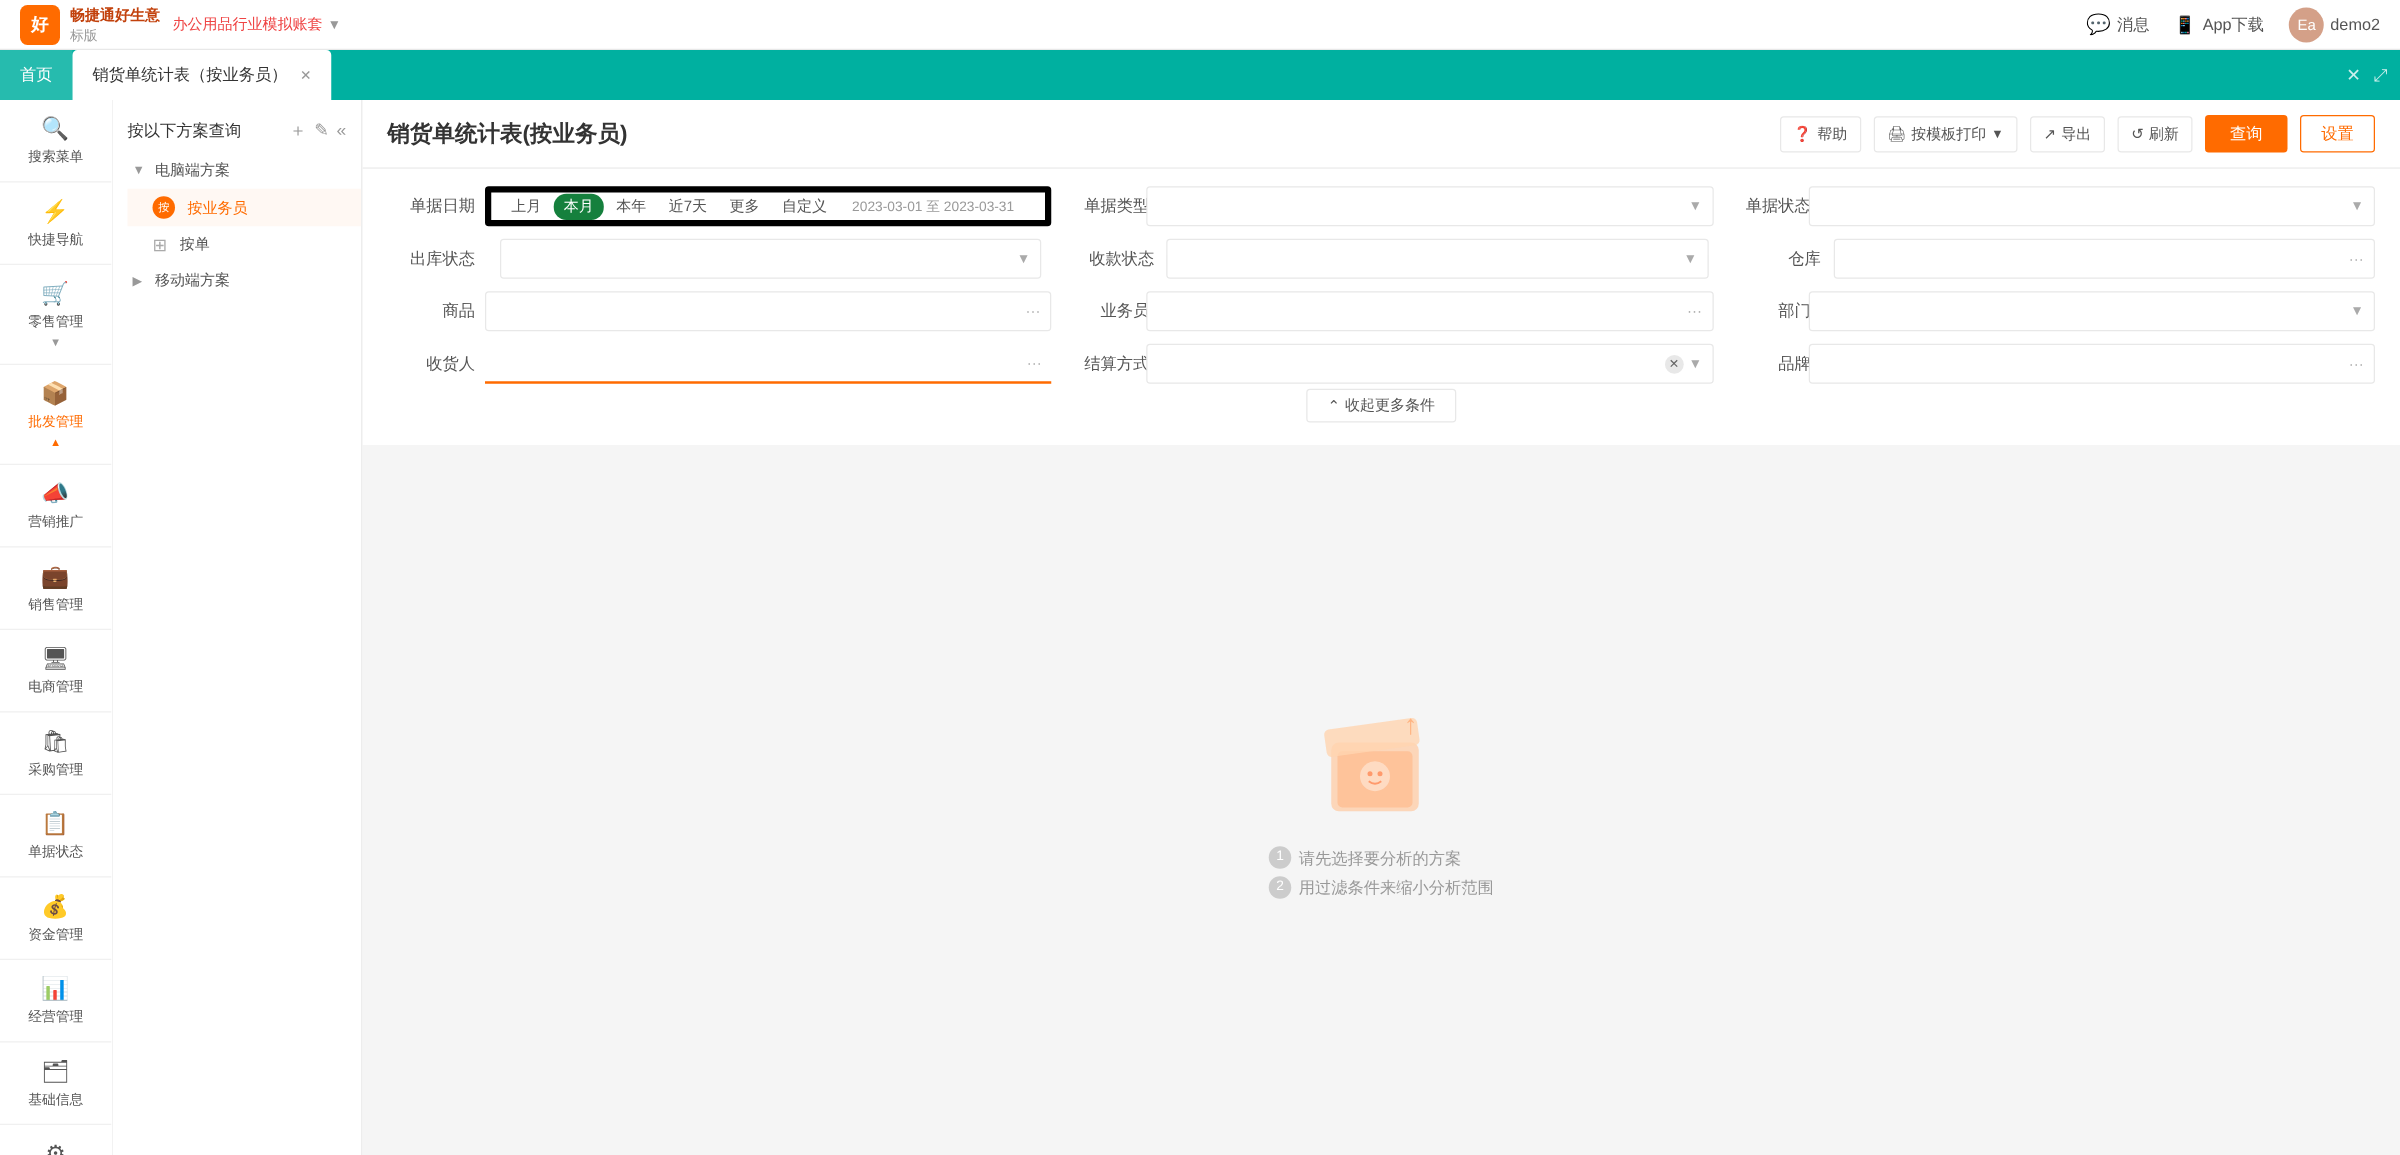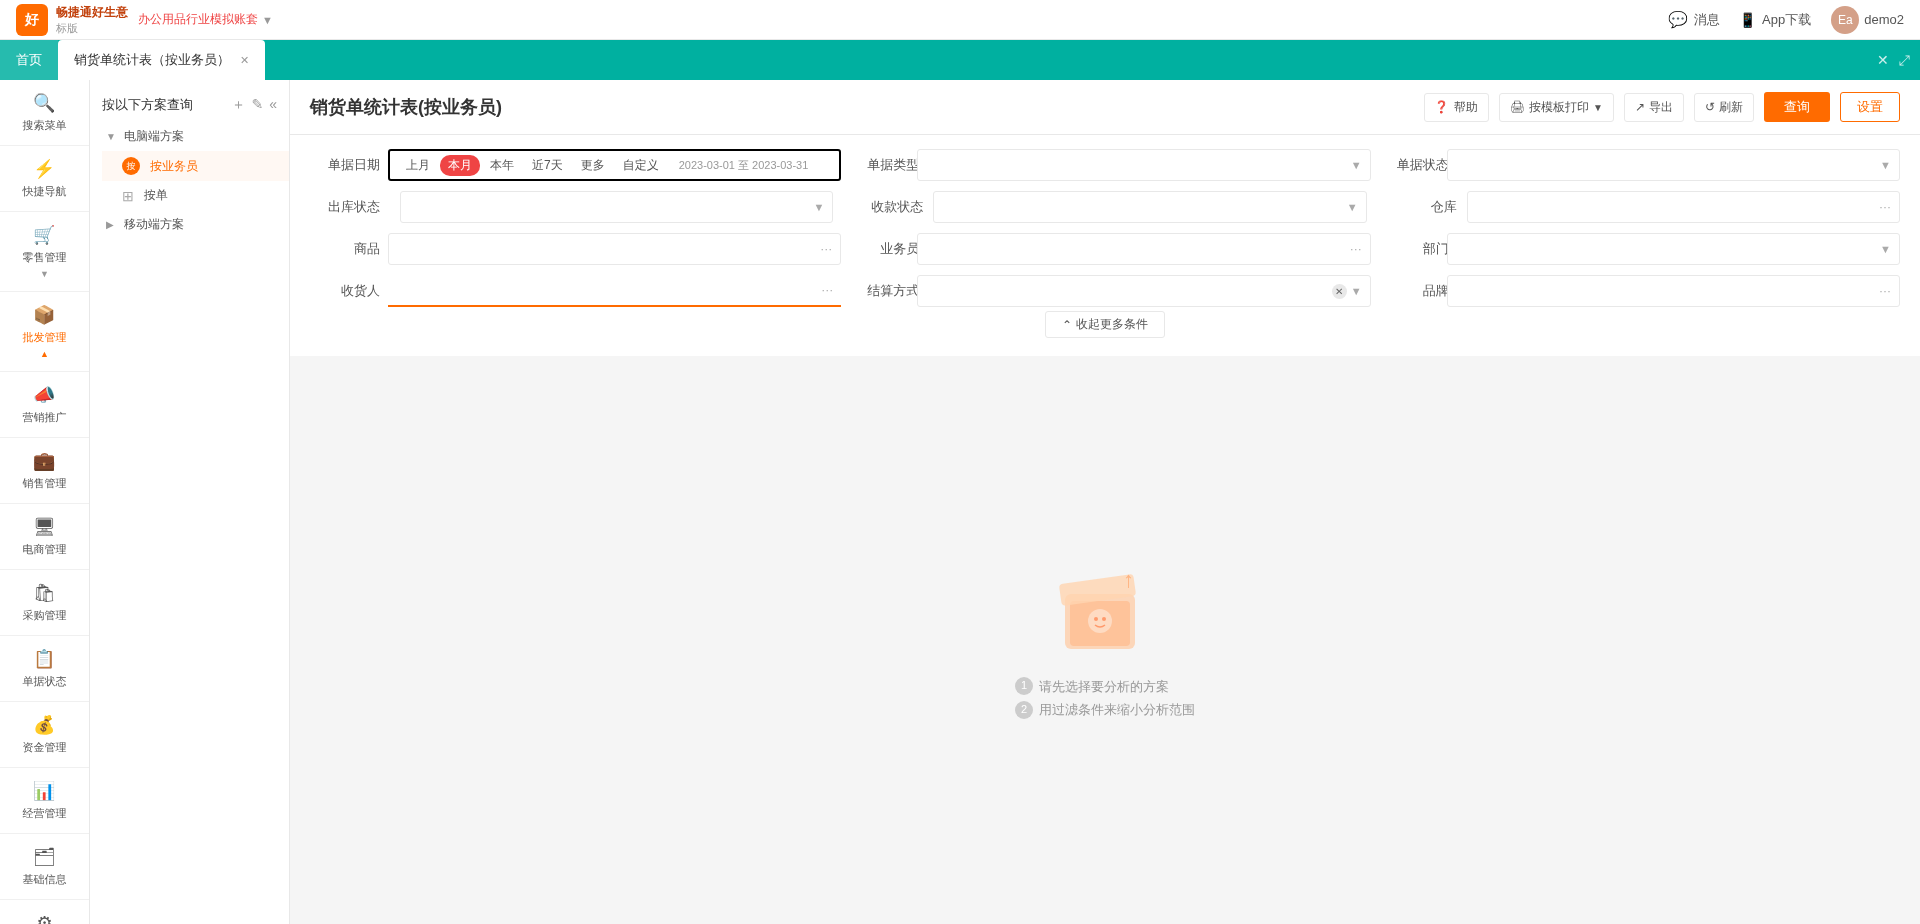--- a/index.html
+++ b/index.html
@@ -83,21 +83,21 @@
     .setting-btn {
       background: #fff; color: #ff6b00; border: 1px solid #ff6b00; padding: 5px 16px;
       border-radius: 3px; cursor: pointer; font-size: 13px;
     }
 
     
     .filter-form { background: #fff; padding: 14px 20px; flex-shrink: 0; }
     .filter-label { font-size: 13px; color: #555; width: 70px; flex-shrink: 0; text-align: right; }
     .date-tabs { display: flex; gap: 2px; font-size: 12px; }
     .date-tab { padding: 2px 8px; cursor: pointer; color: #555; border-radius: 2px; }
-    .date-tab.active { background: #ef4444; color: #fff; border-radius: 10px; }
+    .date-tab.active { background: #15803d; color: #fff; border-radius: 10px; }
     .date-range { font-size: 11px; color: #999; margin-left: 6px; }
     .collapse-btn {
       display: flex; align-items: center; justify-content: center; gap: 4px;
       margin: 4px auto; cursor: pointer; color: #555; font-size: 12px;
       padding: 4px 16px; border: 1px solid #e8e8e8; border-radius: 3px;
       background: #fff; width: fit-content;
     }
 
     
     .data-area { flex: 1; background: #f5f5f5; display: flex; align-items: center; justify-content: center; overflow: auto; }
@@ -281,21 +281,21 @@
           <button class="setting-btn">
             <span>设置</span>
           </button>
         </div>
       </div>
 
       <div class="filter-form">
 
         <div style="display:grid;grid-template-columns:auto 1fr 60px 1fr 60px 1fr;gap:8px;align-items:center;margin-bottom:10px;">
           <span class="filter-label">单据日期</span>
-          <div style="display:flex;align-items:center;gap:6px;border:2px solid #000000;border-radius:3px;padding:0 8px;height:32px;background:#fff;">
+          <div style="display:flex;align-items:center;gap:6px;border:5px solid #000000;border-radius:3px;padding:0 8px;height:32px;background:#fff;">
             <div class="date-tabs">
               <span class="date-tab">上月</span>
               <span class="date-tab active">本月</span>
               <span class="date-tab">本年</span>
               <span class="date-tab">近7天</span>
               <span class="date-tab">更多</span>
               <span class="date-tab">自定义</span>
             </div>
             <span class="date-range">2023-03-01 至 2023-03-31</span>
           </div>

